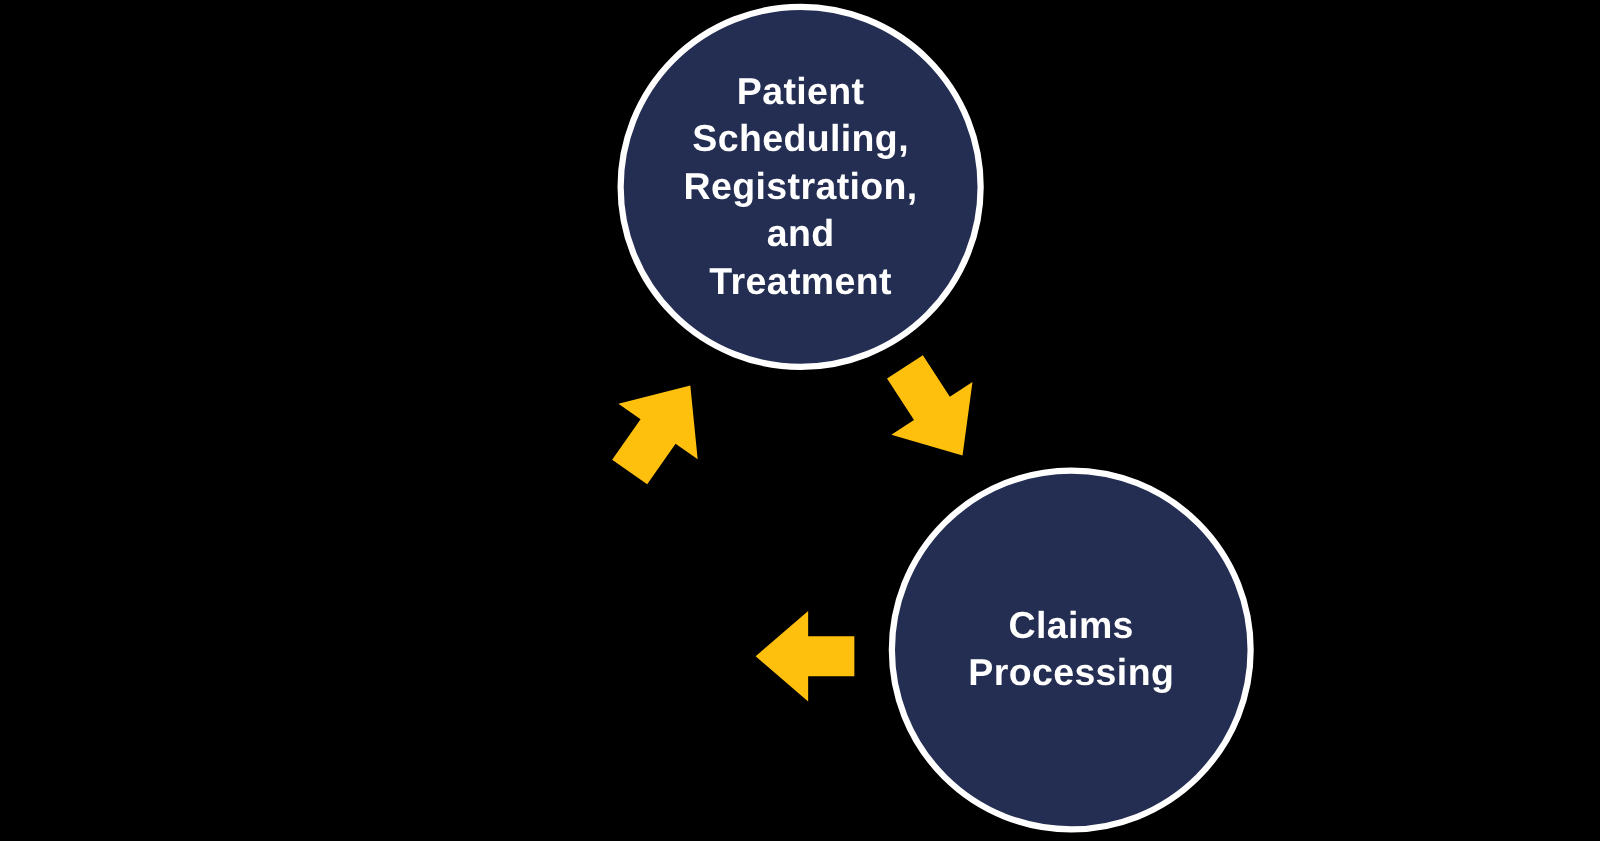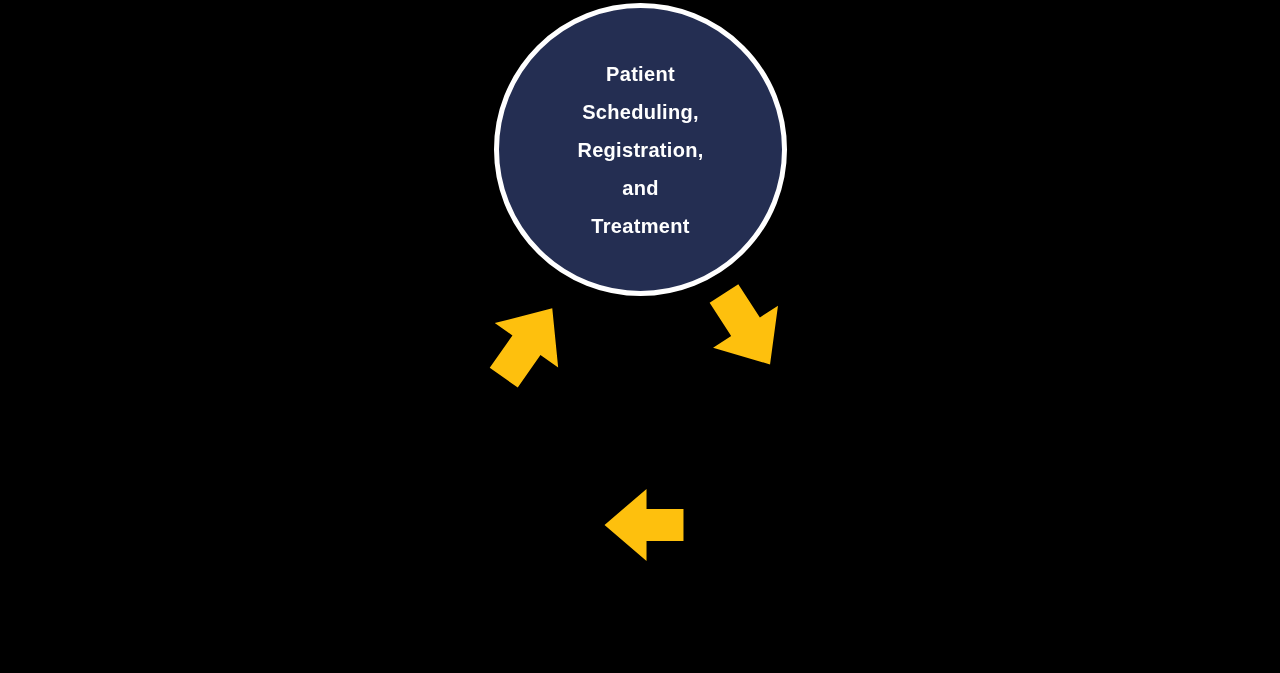--- a/index.html
+++ b/index.html
@@ -23,21 +23,21 @@
     position: absolute;
     border-radius: 50%;
     background: var(--node-fill);
     border: 5px solid var(--node-border);
     display: flex;
     align-items: center;
     justify-content: center;
   }
   .node-label {
     color: var(--label-text);
-    font-size: 20px;
+    font-size: 30px;
     line-height: 38px;
     font-weight: 600;
     letter-spacing: 0.3px;
     text-align: center;
     white-space: pre-line;
   }
   .node-top     { left: 494px; top: 3px;   width: 293px; height: 293px; }
   .node-claims  { left: 711px; top: 374px; width: 292px; height: 292px; }
   .node-payment { left: 274px; top: 379px; width: 293px; height: 292px; }
 
@@ -53,20 +53,24 @@
 <div class="canvas">
 
   <div class="node node-top">
     <div class="node-label">Patient
 Scheduling,
 Registration,
 and
 Treatment</div>
   </div>
 
+  <div class="node node-claims">
+    <div class="node-label">Claims
+Processing</div>
+  </div>
 
 
   <svg class="arrow arrow-top-to-claims" viewBox="0 0 100 100" aria-hidden="true">
     <polygon points="3,31 47,31 47,7 97,50 47,93 47,69 3,69"></polygon>
   </svg>
 
   <svg class="arrow arrow-claims-to-payment" viewBox="0 0 100 100" aria-hidden="true">
     <polygon points="3,31 47,31 47,7 97,50 47,93 47,69 3,69"></polygon>
   </svg>
 

